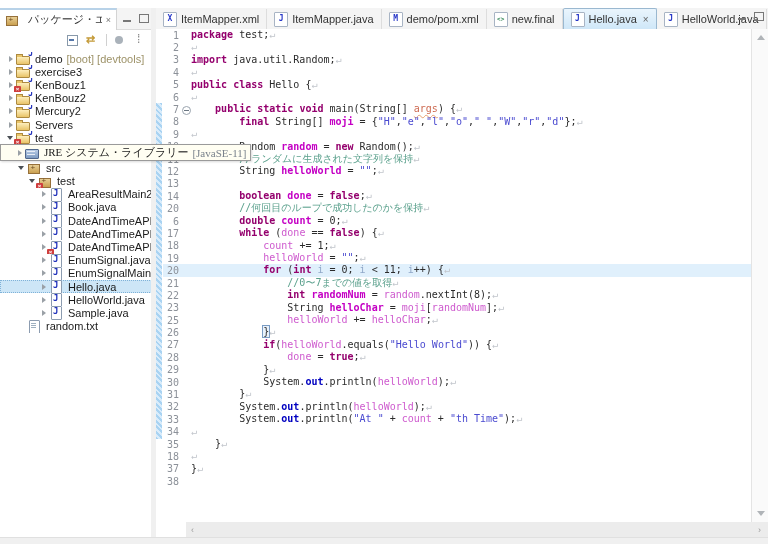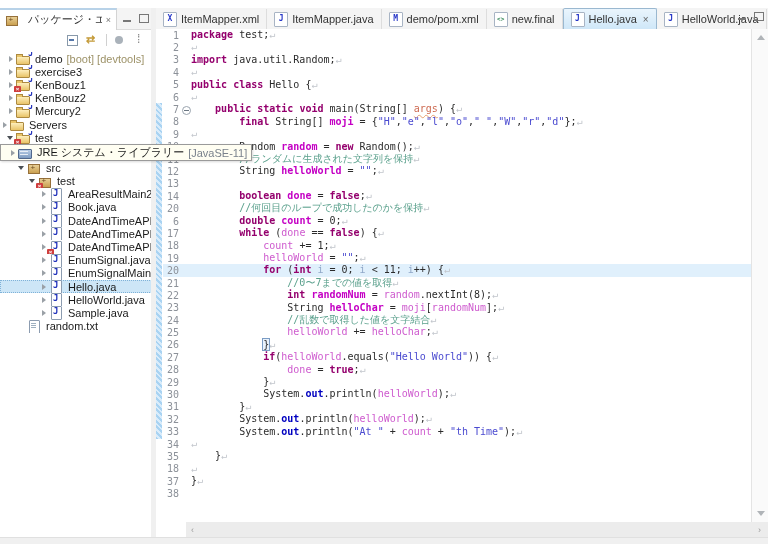--- a/index.html
+++ b/index.html
@@ -172,34 +172,34 @@
           </span>
           <span class="lbl">KenBouz2</span>
         </div>
         <div class="trow" style="padding-left: 6px;">
           <span class="arr c"></span>
           <span class="ti jproj2">
             <span class="pj">J</span>
           </span>
           <span class="lbl">Mercury2</span>
         </div>
-        <div class="trow" style="">
+        <div class="trow" style="padding-left: 6px;">
           <span class="arr c"></span>
           <span class="ti folder"></span>
           <span class="lbl">Servers</span>
         </div>
         <div class="trow" style="padding-left: 6px;">
           <span class="arr e"></span>
           <span class="ti jproj">
             <span class="pj">J</span>
             <span class="eb">×</span>
           </span>
           <span class="lbl">test</span>
         </div>
-        <div class="trow hov" style="padding-left: 7px;">
+        <div class="trow hov" style="padding-left: 14px; font-family: Liberation Serif, serif;">
           <span class="arr c"></span>
           <span class="ti lib"></span>
           <span class="lbl">JRE システム・ライブラリー</span>
           <span class="sfx">[JavaSE-11]</span>
         </div>
         <div class="trow" style="padding-left: 17px;">
           <span class="arr e"></span>
           <span class="ti pkg"></span>
           <span class="lbl">src</span>
         </div>
@@ -432,25 +432,20 @@
         </div>
         <div class="cline">
           <span class="lnum">22</span>
           <span class="fold"></span>
           <span class="code"><span class="pl">                </span><span class="kw">int</span><span class="pl"> </span><span class="vard">randomNum</span><span class="pl"> = </span><span class="var">random</span><span class="pl">.nextInt(8);</span><span class="ret">↵</span></span>
         </div>
         <div class="cline">
           <span class="lnum">23</span>
           <span class="fold"></span>
           <span class="code"><span class="pl">                String </span><span class="vard">helloChar</span><span class="pl"> = </span><span class="var">moji</span><span class="pl">[</span><span class="var">randomNum</span><span class="pl">];</span><span class="ret">↵</span></span>
-        </div>
-        <div class="cline">
-          <span class="lnum">24</span>
-          <span class="fold"></span>
-          <span class="code"><span class="pl">                </span><span class="com">//乱数で取得した値を文字結合</span><span class="ret">↵</span></span>
         </div>
         <div class="cline">
           <span class="lnum">25</span>
           <span class="fold"></span>
           <span class="code"><span class="pl">                </span><span class="var">helloWorld</span><span class="pl"> += </span><span class="var">helloChar</span><span class="pl">;</span><span class="ret">↵</span></span>
         </div>
         <div class="cline">
           <span class="lnum">26</span>
           <span class="fold"></span>
           <span class="code"><span class="pl">            </span><span class="pl boxcur">}</span><span class="ret">↵</span></span>

